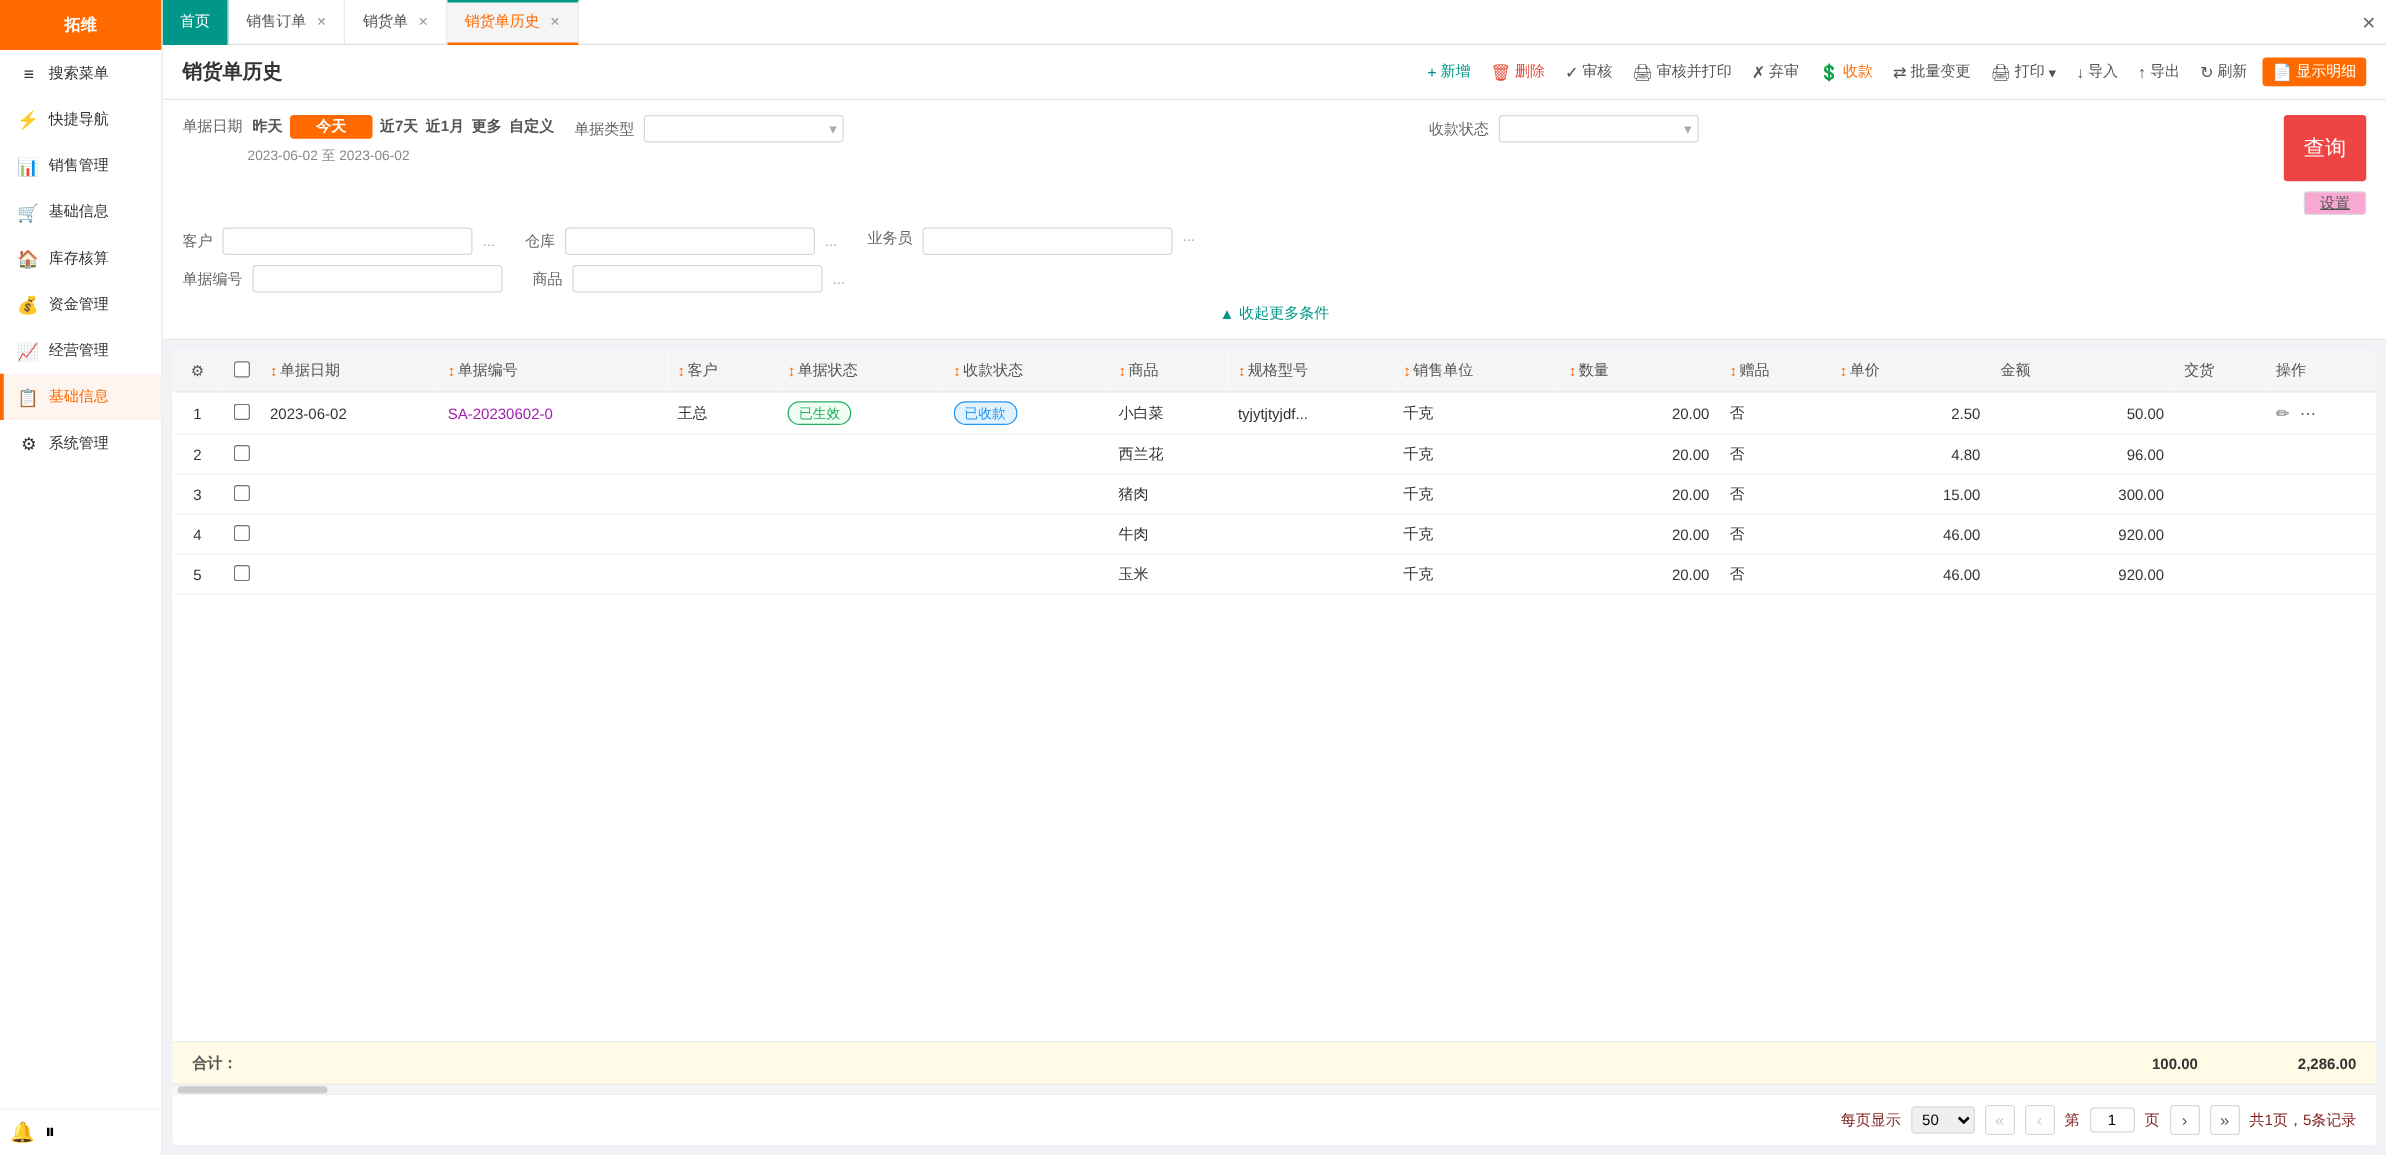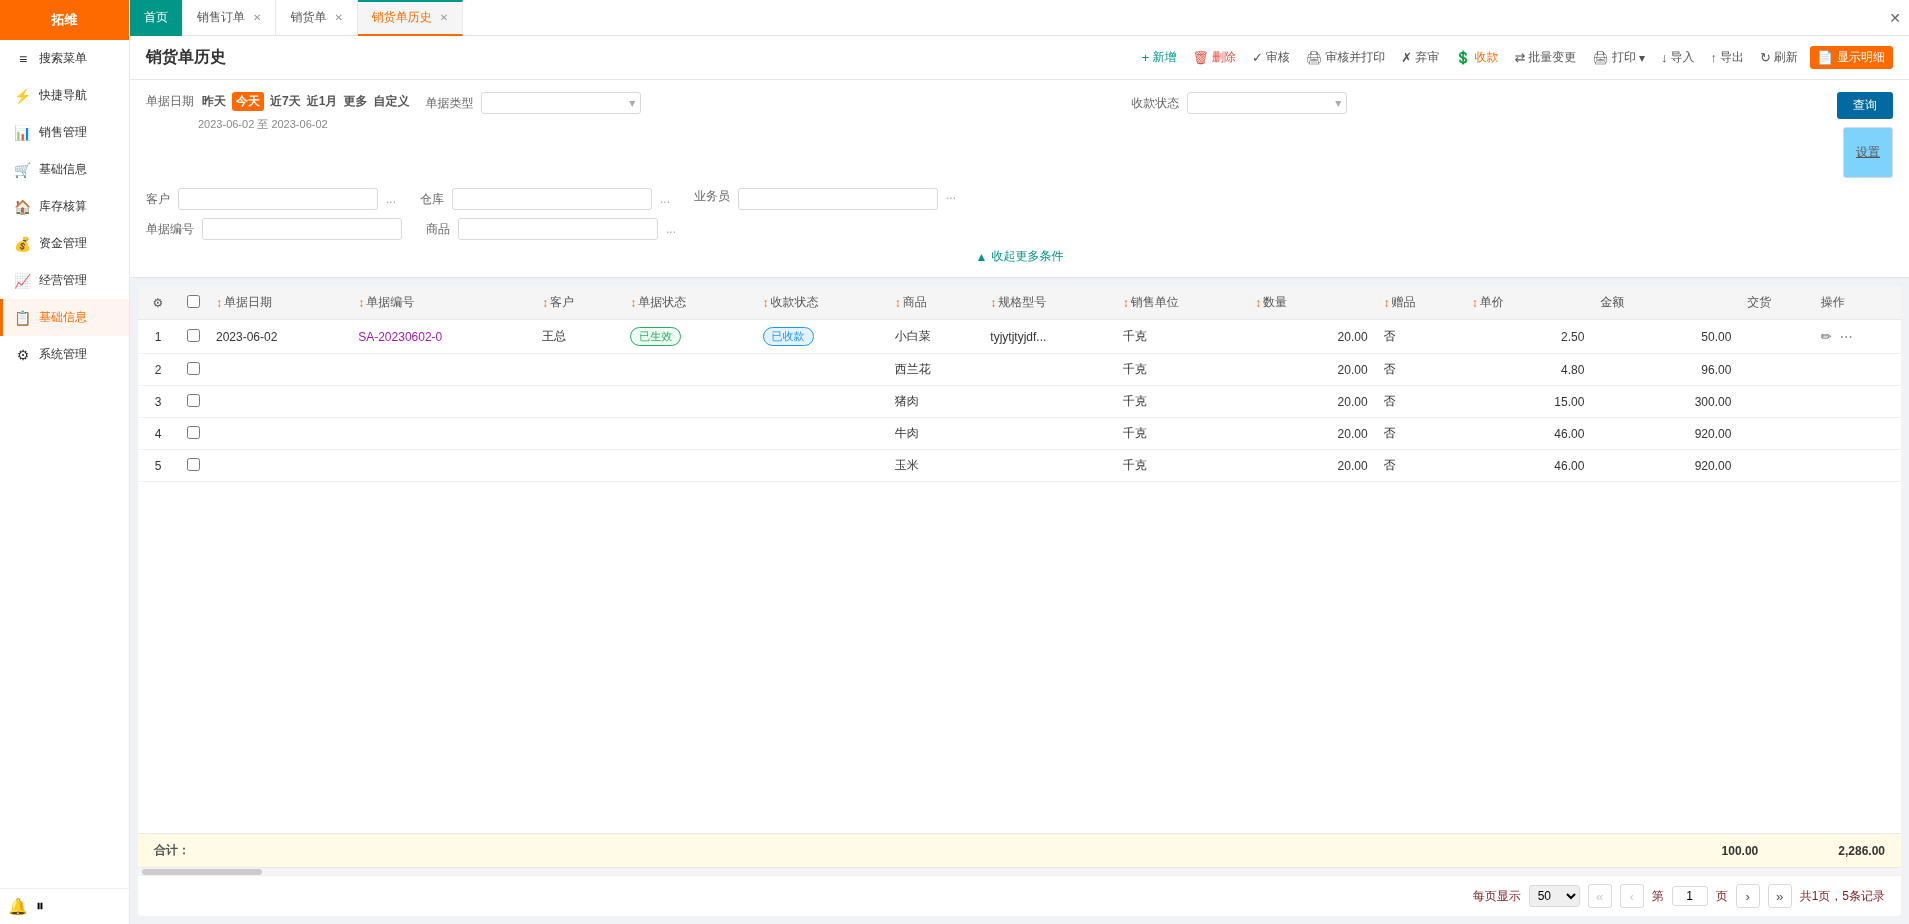--- a/index.html
+++ b/index.html
@@ -40,30 +40,30 @@
     .toolbar-btn.orange { color: #ff6a00; }
 
     
     .filter-area { background: #fff; padding: 12px 16px; border-bottom: 1px solid #e8e8e8; }
     .filter-label { color: #666; white-space: nowrap; font-size: 12px; }
     .filter-input { border: 1px solid #d9d9d9; border-radius: 3px; padding: 3px 8px; font-size: 12px; color: #333; min-width: 120px; background: #fff; }
     .filter-input-wide { min-width: 200px; }
     .filter-dots { color: #aaa; cursor: pointer; }
     .date-shortcuts { display: flex; gap: 6px; align-items: center; font-weight: bold; }
     .date-shortcut { font-size: 12px; color: #555; cursor: pointer; }
-    .date-shortcut.active { background: #ff6a00; color: #fff; border-radius: 3px; padding: 1px 4px; }
+    .date-shortcut.active { background: #ff6a00; color: #fff; border-radius: 3px; padding: 1px 21px; }
     .date-range { font-size: 11px; color: #888; margin-top: 2px; }
     .filter-select { border: 1px solid #d9d9d9; border-radius: 3px; padding: 3px 8px; font-size: 12px; color: #333; min-width: 120px; background: #fff; appearance: none; }
     .filter-select-wrap { position: relative; display: inline-flex; align-items: center; }
     .filter-select-wrap::after { content: '▾'; position: absolute; right: 6px; color: #aaa; pointer-events: none; }
     .collapse-btn { display: flex; align-items: center; gap: 4px; color: #009688; cursor: pointer; font-size: 12px; margin-top: 4px; width: 100%; justify-content: center; }
 
     
-    .query-btn { background: #0369a1; color: #fff; border: none; border-radius: 3px; padding: 5px 16px; cursor: pointer; font-size: 12px; }
-    .set-btn { background: #7dd3fc; border: 1px solid #d9d9d9; border-radius: 3px; padding: 16px 12px; cursor: pointer; font-size: 12px; color: #555; margin-top: 4px; text-decoration: underline; }
+    .query-btn { background: #ef4444; color: #fff; border: none; border-radius: 3px; padding: 15px 16px; cursor: pointer; font-size: 17px; }
+    .set-btn { background: #f9a8d4; border: 1px solid #d9d9d9; border-radius: 3px; padding: 0 12px; cursor: pointer; font-size: 12px; color: #555; margin-top: 4px; text-decoration: underline; }
 
     
     .table-wrap { flex: 1; background: #fff; margin: 8px; border-radius: 4px; overflow: hidden; display: flex; flex-direction: column; }
     .table-container { flex: 1; overflow: auto; }
     table { width: 100%; border-collapse: collapse; font-size: 12px; }
     thead tr { background: #f5f5f5; }
     th { padding: 8px 8px; text-align: left; color: #555; font-weight: normal; border-bottom: 1px solid #e8e8e8; white-space: nowrap; position: relative; }
     td { padding: 7px 8px; border-bottom: 1px solid #f0f0f0; color: #333; }
     .col-seq { width: 40px; text-align: center; }
     .col-check { width: 30px; text-align: center; }

